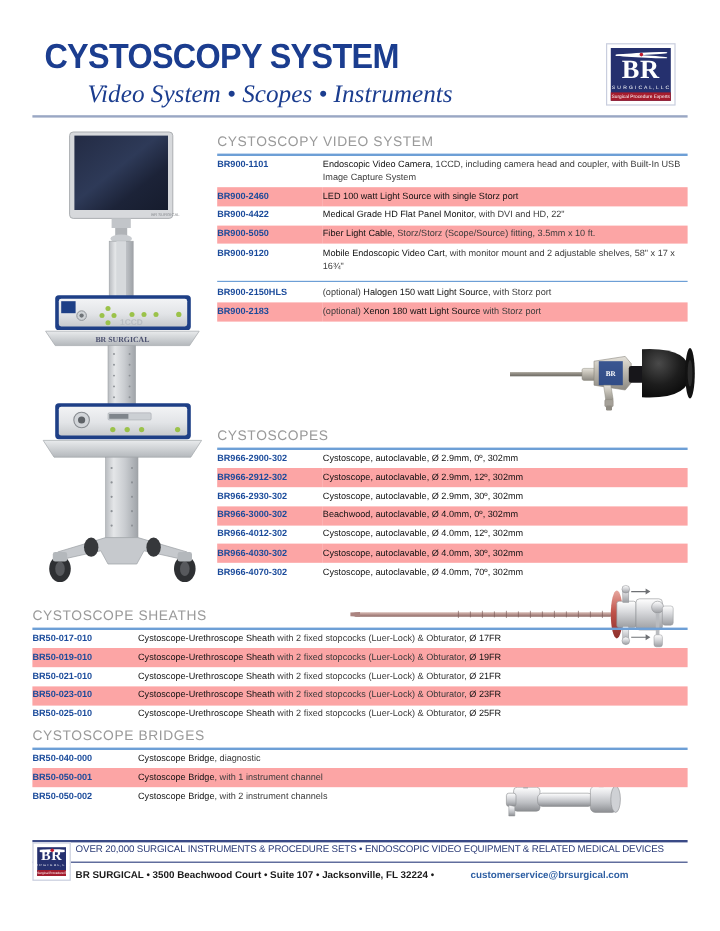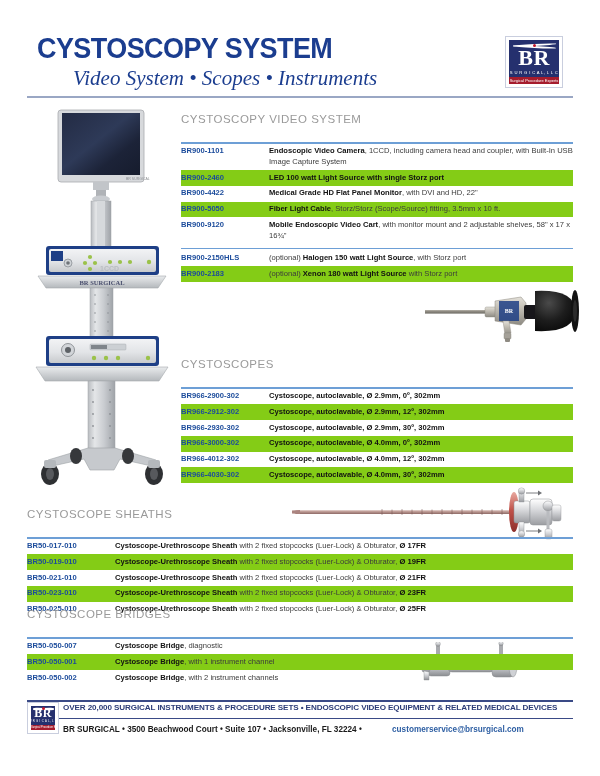--- a/index.html
+++ b/index.html
@@ -96,45 +96,45 @@
     white-space: nowrap;
   }
 
   
   .section { position: absolute; }
   .section-title {
     font-size: 11.5px;
     color: #9a9a9a;
     letter-spacing: 0.5px;
     font-weight: normal;
-    padding-bottom: 17px;
+    padding-bottom: 3px;
   }
   .section-rule { height: 1.5px; background: #6d9fd6; width: 100%; }
 
   table.items {
     border-collapse: collapse;
     width: 100%;
     table-layout: fixed;
   }
   table.items td {
     vertical-align: top;
     padding: 2.5px 0 2.5px 0;
     font-size: 7.6px;
     line-height: 1.42;
   }
-  table.items tr.alt td { background: #84cc16; }
+  table.items tr.alt td { background: #fca5a5; }
   td.sku {
     color: #1b4b9b;
     font-weight: bold;
     font-size: 7.6px;
     padding-left: 2px;
     white-space: nowrap;
   }
   td.desc { color: #3b3b3b; padding-right: 4px; }
-  td.desc b { color: #121212; font-weight: bold; }
+  td.desc b { color: #121212; font-weight: normal; }
 
   .split-rule { height: 1.4px; background: #6d9fd6; margin: 4px 0 1px 0; }
 
   
   #sec-video   { left: 181px; top: 113px; width: 392px; }
   #sec-scopes  { left: 181px; top: 358px; width: 392px; }
   #sec-sheaths { left: 27px;  top: 508px; width: 546px; }
   #sec-bridges { left: 27px;  top: 608px; width: 546px; }
 
   #sec-video col.c1,  #sec-scopes col.c1 { width: 88px; }
@@ -145,21 +145,21 @@
   .footer-rule-top {
     position: absolute; left: 27px; top: 2px; width: 546px; height: 1.5px;
     background: #3a4a86;
   }
   .footer-rule-bot {
     position: absolute; left: 27px; top: 20px; width: 546px; height: 1.2px;
     background: #3a4a86;
   }
   .footer-tagline {
     position: absolute; left: 63px; top: 5px;
-    font-size: 8.1px; font-weight: bold; color: #2c3c77;
+    font-size: 8.1px; font-weight: normal; color: #2c3c77;
     letter-spacing: -0.1px;
     white-space: nowrap;
     text-align: center;
   }
   .footer-address {
     position: absolute; left: 63px; top: 27px;
     font-size: 8.2px; font-weight: bold; color: #1a1a1a;
     white-space: nowrap;
   }
   .footer-address .email { color: #2e5fa3; font-weight: bold; margin-left: 28px; }
@@ -430,29 +430,33 @@
           <tr class="alt">
             <td class="sku">BR966-2912-302</td>
             <td class="desc"><b>Cystoscope, autoclavable, Ø 2.9mm, 12º, 302mm</b></td>
           </tr>
           <tr>
             <td class="sku">BR966-2930-302</td>
             <td class="desc"><b>Cystoscope, autoclavable, Ø 2.9mm, 30º, 302mm</b></td>
           </tr>
           <tr class="alt">
             <td class="sku">BR966-3000-302</td>
-            <td class="desc"><b>Cystoscope, autoclavable, Ø 4.0mm, 0º, 302mm</b></td>
+            <td class="desc"><b>Beachwood, autoclavable, Ø 4.0mm, 0º, 302mm</b></td>
           </tr>
           <tr>
             <td class="sku">BR966-4012-302</td>
             <td class="desc"><b>Cystoscope, autoclavable, Ø 4.0mm, 12º, 302mm</b></td>
           </tr>
           <tr class="alt">
             <td class="sku">BR966-4030-302</td>
             <td class="desc"><b>Cystoscope, autoclavable, Ø 4.0mm, 30º, 302mm</b></td>
+          </tr>
+          <tr>
+            <td class="sku">BR966-4070-302</td>
+            <td class="desc"><b>Cystoscope, autoclavable, Ø 4.0mm, 70º, 302mm</b></td>
           </tr>
         </tbody>
     </table>
   </div>
 
   <div class="img-wrap" id="img-sheath">
     <svg width="290" height="58" viewBox="0 0 290 58">
       <defs>
         <linearGradient id="sh" x1="0" y1="0" x2="0" y2="1">
           <stop offset="0%" stop-color="#e8d8d4"></stop>
@@ -576,21 +580,21 @@
   <div class="section" id="sec-bridges">
     <div class="section-title">CYSTOSCOPE BRIDGES</div>
     <div class="section-rule"></div>
     <table class="items">
       <colgroup>
           <col class="c1">
           <col>
         </colgroup>
       <tbody>
           <tr>
-            <td class="sku">BR50-050-007</td>
+            <td class="sku">BR50-040-000</td>
             <td class="desc"><b>Cystoscope Bridge</b><span>, diagnostic</span></td>
           </tr>
           <tr class="alt">
             <td class="sku">BR50-050-001</td>
             <td class="desc"><b>Cystoscope Bridge</b><span>, with 1 instrument channel</span></td>
           </tr>
           <tr>
             <td class="sku">BR50-050-002</td>
             <td class="desc"><b>Cystoscope Bridge</b><span>, with 2 instrument channels</span></td>
           </tr>

